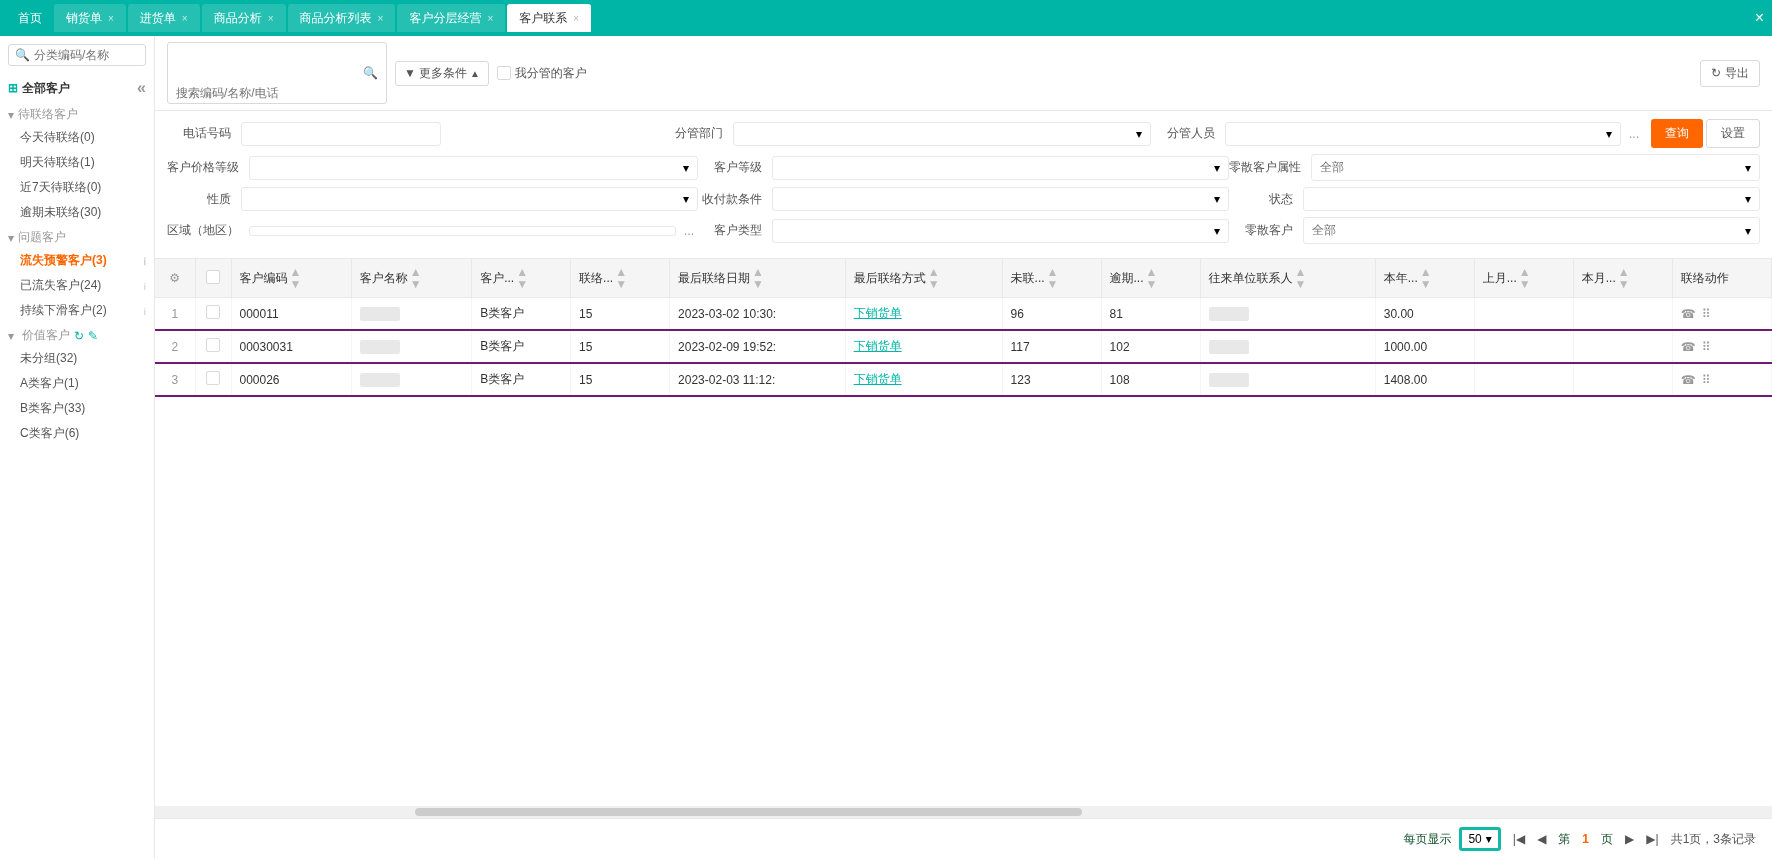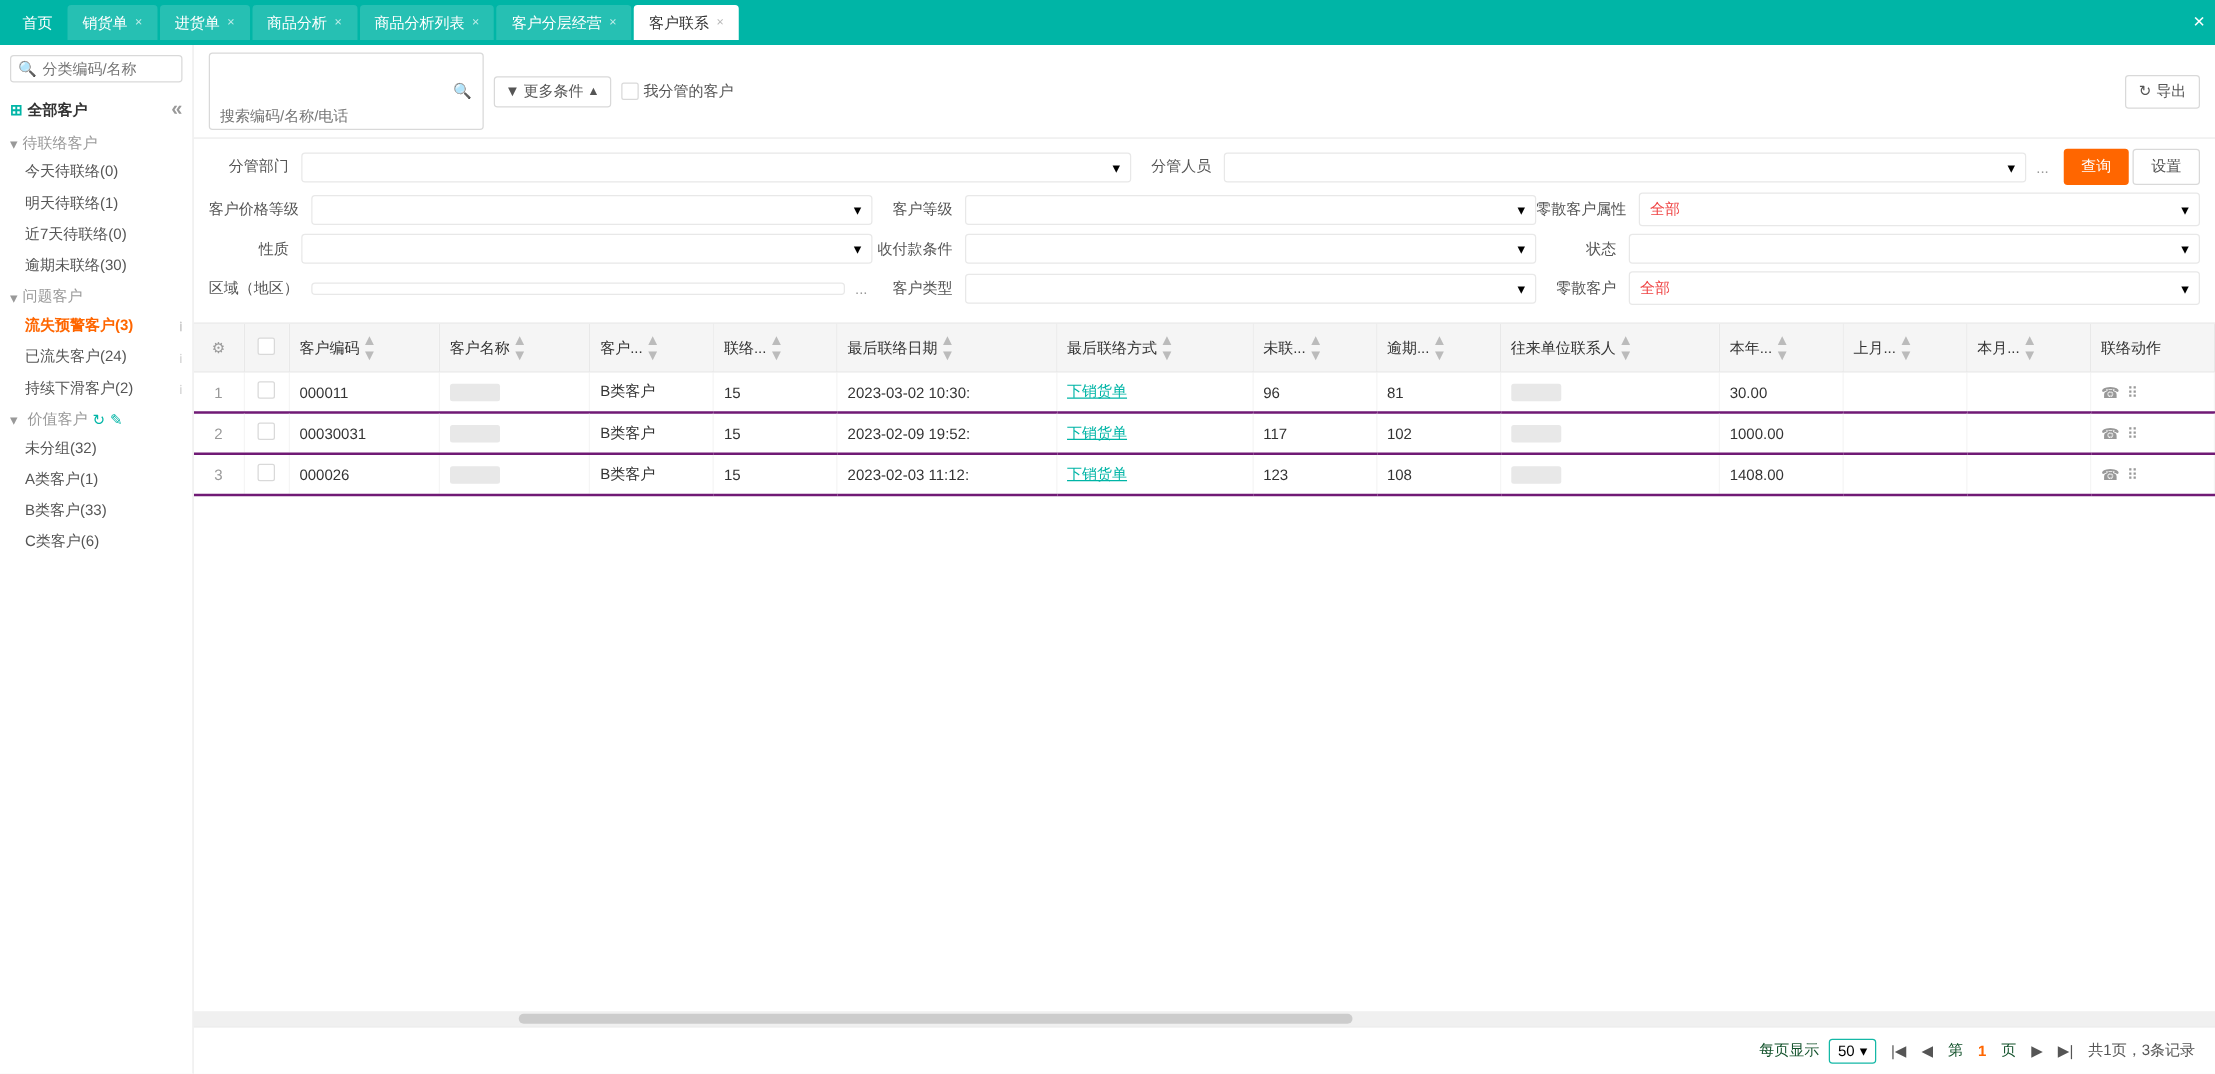--- a/index.html
+++ b/index.html
@@ -96,21 +96,21 @@
     .filter-input {
       flex: 1; border: 1px solid #e8e8e8; border-radius: 3px; padding: 4px 8px;
       outline: none; font-size: 12px; min-width: 0;
     }
     .filter-select {
       flex: 1; border: 1px solid #e8e8e8; border-radius: 3px; padding: 4px 8px;
       background: #fff; font-size: 12px; display: flex; align-items: center;
       justify-content: space-between; cursor: pointer; min-width: 0;
     }
     .filter-select-text { color: #bbb; }
-    .filter-select-val { color: #ef4444; }
+    .filter-select-val { color: #737373; }
     .filter-ellipsis { color: #999; cursor: pointer; padding: 0 4px; }
 
     
     .table-area { flex: 1; overflow: auto; }
     .data-table { width: 100%; border-collapse: collapse; }
     .data-table th {
       background: #f5f5f5; border-bottom: 1px solid #e8e8e8; border-right: 1px solid #e8e8e8;
       padding: 7px 8px; text-align: left; color: #333; font-weight: normal;
       white-space: nowrap; position: sticky; top: 0; z-index: 2;
     }
@@ -127,21 +127,21 @@
     .sort-arrows { display: flex; flex-direction: column; font-size: 8px; line-height: 1; color: #bbb; }
 
     
     .table-footer {
       display: flex; align-items: center; justify-content: flex-end;
       padding: 8px 16px; border-top: 1px solid #e8e8e8; background: #fff;
       gap: 8px; flex-shrink: 0;
     }
     .footer-label { color: #14532d; }
     .footer-select {
-      border: 1px solid #14b8a6; border-radius: 3px; padding: 2px 6px;
+      border: 3px solid #14b8a6; border-radius: 3px; padding: 2px 6px;
       font-size: 12px; display: flex; align-items: center; gap: 4px; cursor: pointer;
     }
     .footer-nav { display: flex; align-items: center; gap: 4px; color: #555; }
     .footer-nav span { cursor: pointer; padding: 2px 4px; }
     .footer-nav .page-num { color: #ff6600; font-weight: bold; }
     .footer-summary { color: #555; }
 
     
     .hscroll { height: 12px; background: #f0f0f0; position: relative; }
     .hscroll-thumb {
@@ -288,20 +288,24 @@
         <div class="btn-export">
           <span>↻</span>
           <span>导出</span>
         </div>
       </div>
     </div>
 
     <div class="filter-panel">
 
       <div class="filter-row">
+        <div class="filter-item">
+          <span class="filter-label">电话号码</span>
+          <input class="filter-input" style="max-width: 200px;">
+        </div>
         <div class="filter-item">
           <span class="filter-label">分管部门</span>
           <div class="filter-select">
             <span class="filter-select-text"></span>
             <span>▾</span>
           </div>
         </div>
         <div class="filter-item">
           <span class="filter-label">分管人员</span>
           <div class="filter-select">

